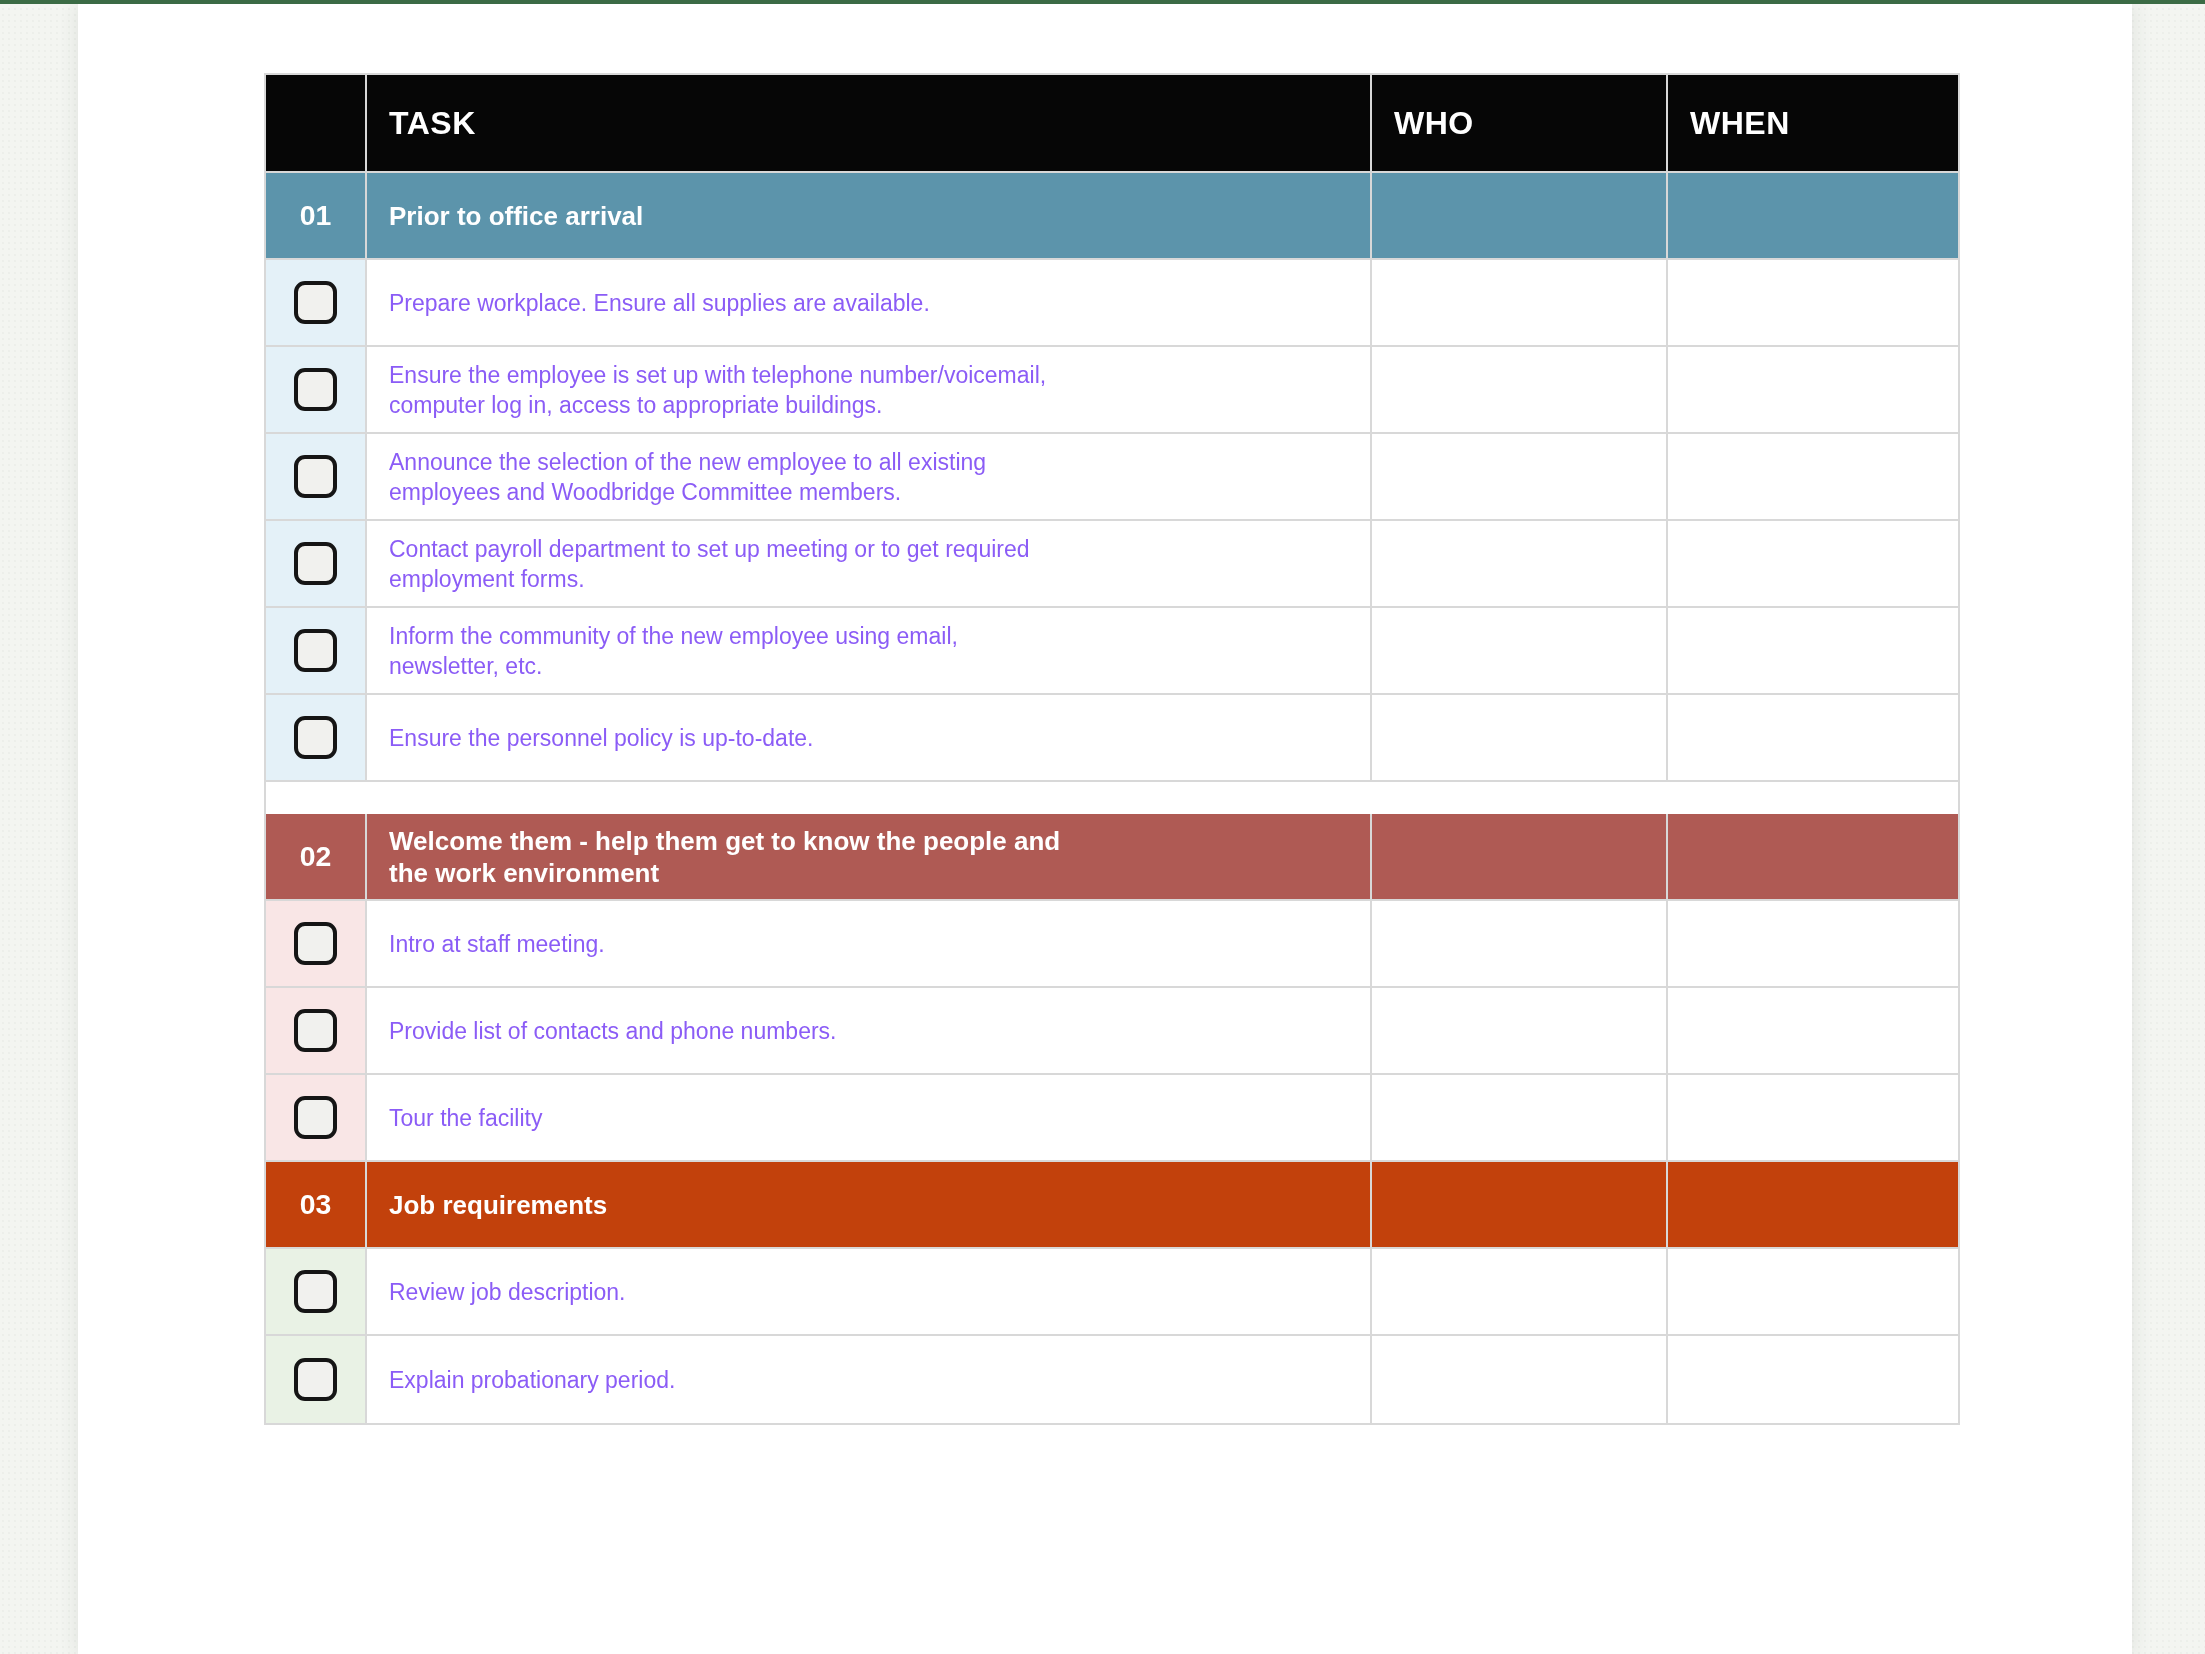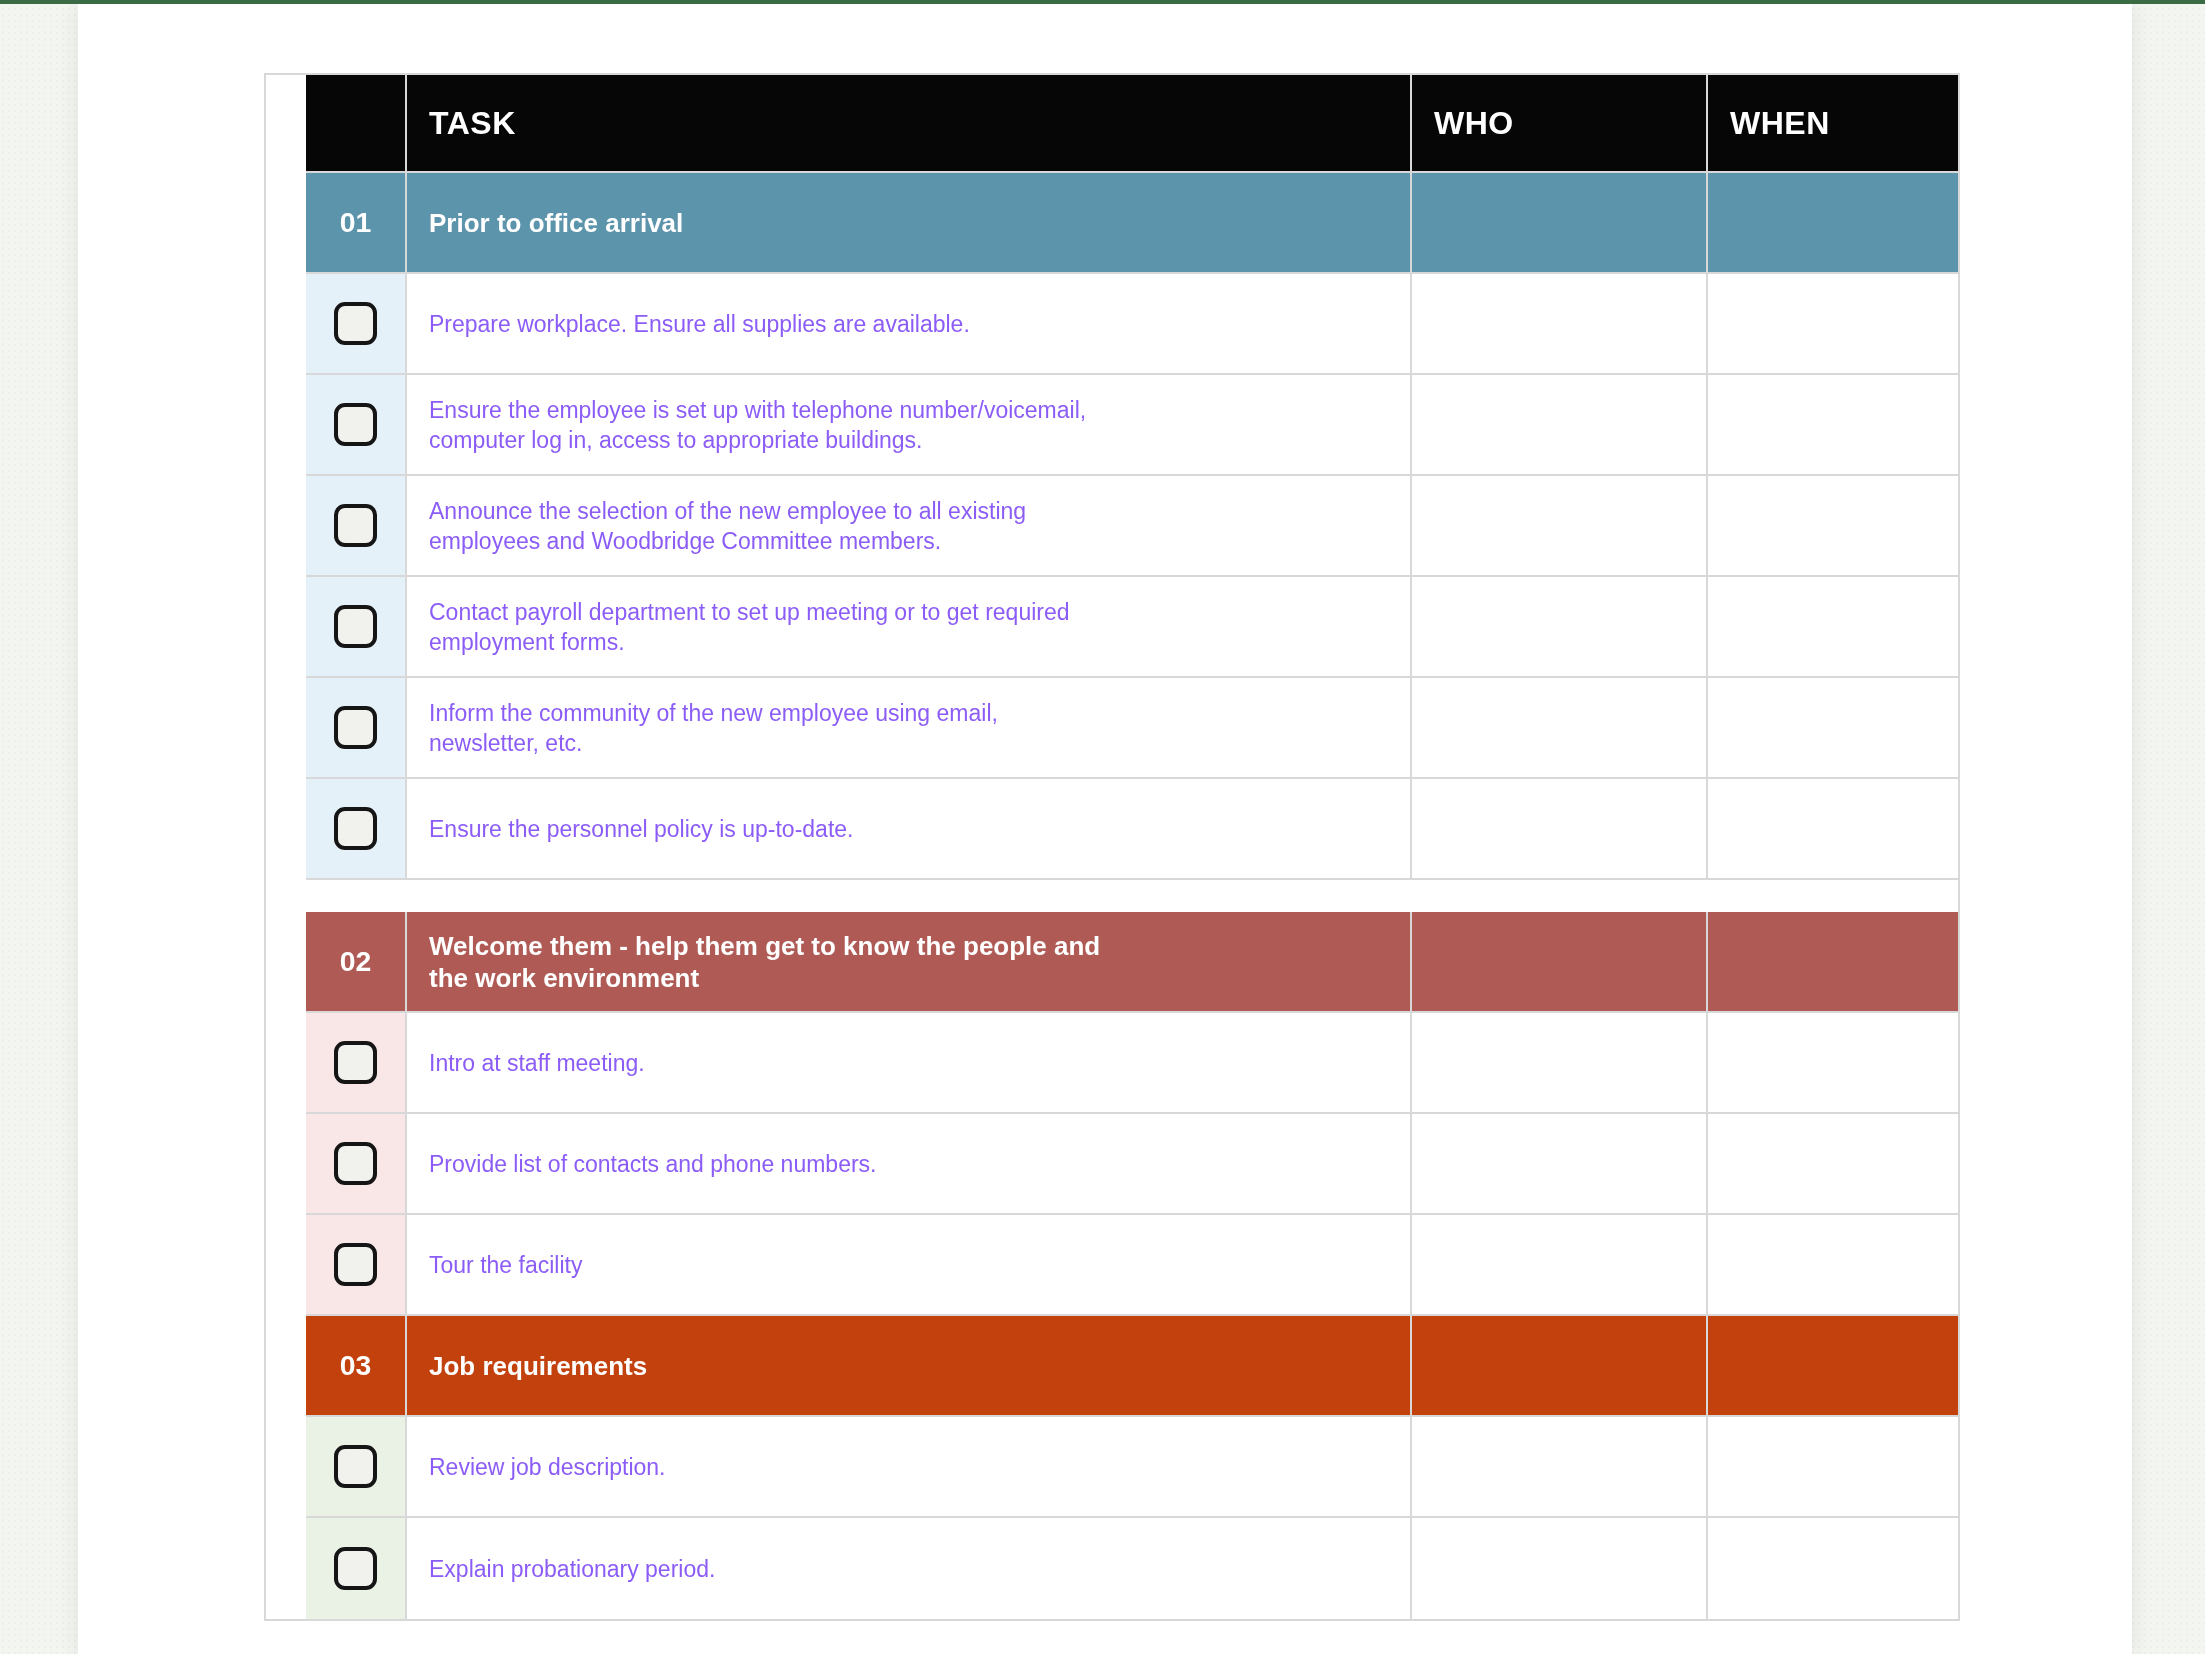--- a/index.html
+++ b/index.html
@@ -33,26 +33,25 @@
     box-shadow: 0 0 18.6px rgba(50,60,50,0.10);
   }
   .checklist-table {
     position: absolute;
     left: 186px;   
     top: 69px;    
     width: 1696px;
     border: 2.2px solid #d8d8d8;
     box-sizing: border-box;
     background: #ffffff;
-    padding-left: 40px;
   }
   .row {
     display: grid;
     grid-template-columns: 101px 1005px 296px 1fr;
-    height: 101px;
+    height: 87px;
     box-sizing: border-box;
     border-bottom: 2.2px solid #d8d8d8;
   }
   .row:last-child { border-bottom: none; }
   .row.header-row { height: 98px; }
   .cell {
     box-sizing: border-box;
     display: flex;
     align-items: center;
     border-right: 2.2px solid #d8d8d8;

